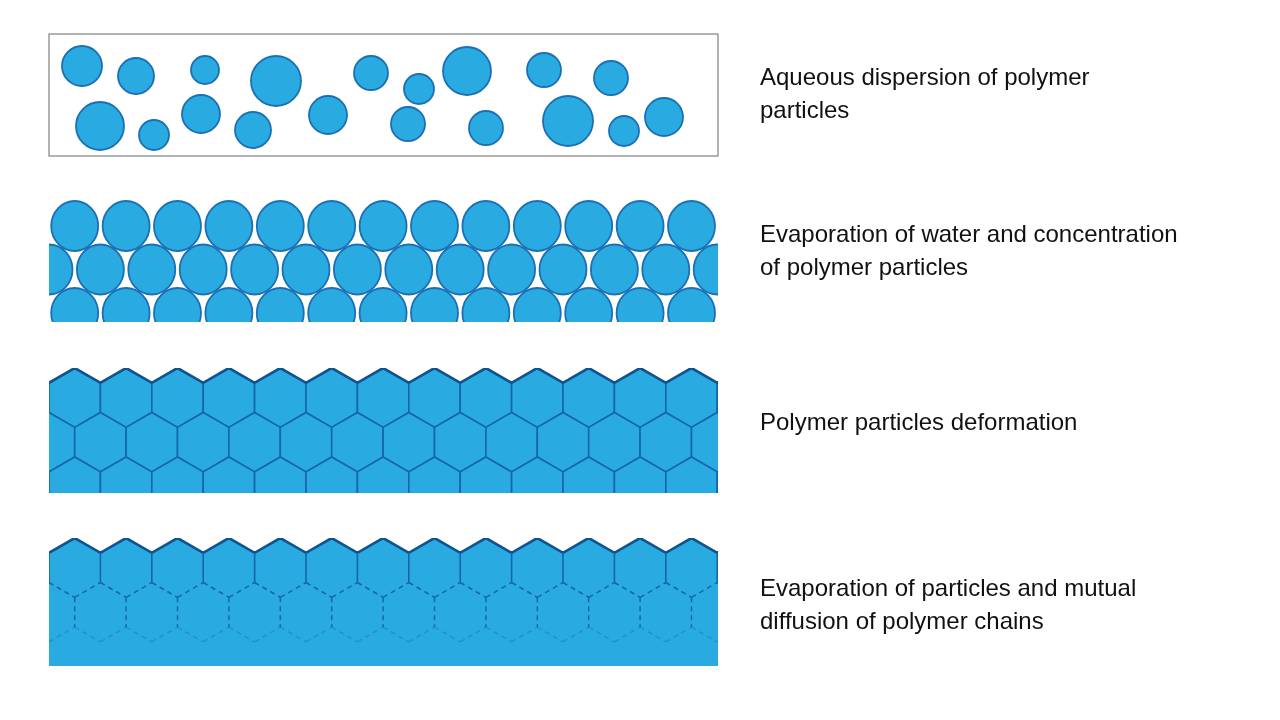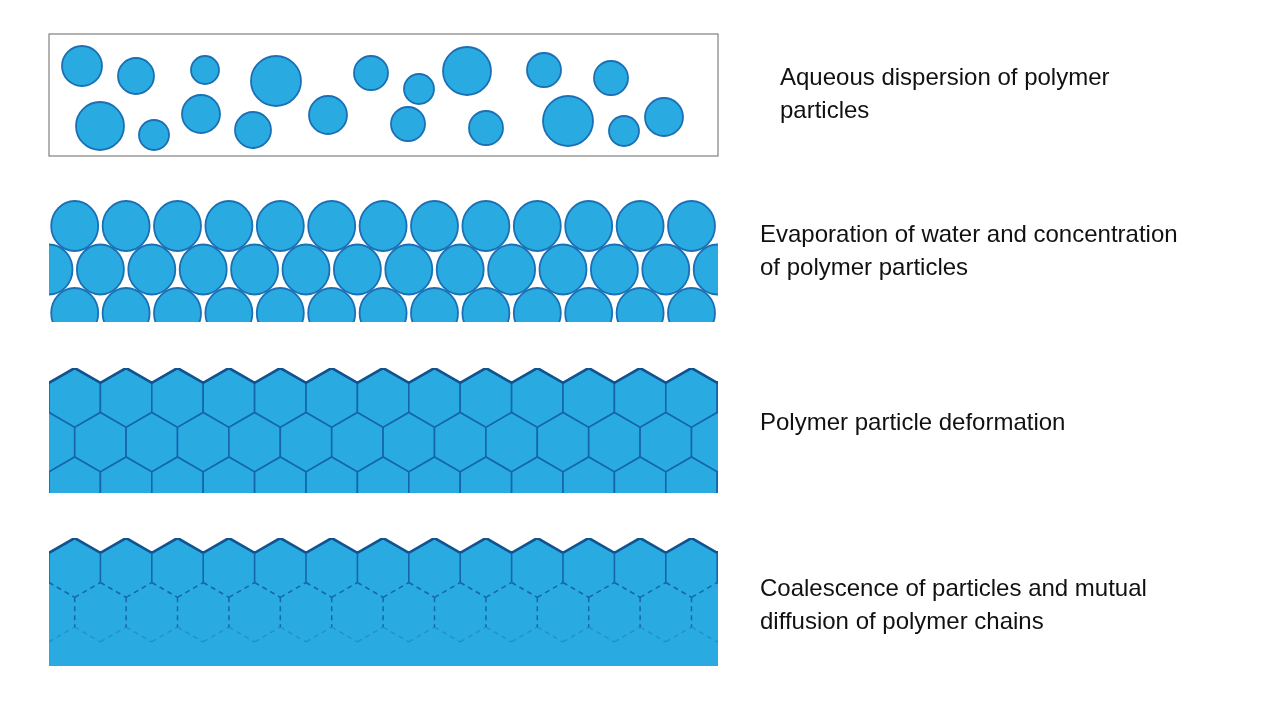--- a/index.html
+++ b/index.html
@@ -7,21 +7,21 @@
     width:1280px;height:720px;overflow:hidden;position:relative;
     background:#ffffff;
     font-family:"Liberation Sans","DejaVu Sans",sans-serif;
   }
   #fig{position:absolute;left:0;top:0;}
   .stage-label{
     position:absolute;left:760px;width:500px;
     font-size:24px;line-height:33px;color:#111111;
     white-space:pre-line;letter-spacing:0;
   }
-  .s1{top:60px;margin-left:20px;}
+  .s1{top:60px;}
   .s2{top:217px;}
   .s3{top:405px;}
   .s4{top:571px;}
 </style>
 </head>
 <body>
 
 <svg id="fig" width="1280" height="720" viewBox="0 0 1280 720">
     <defs>
       <clipPath id="cp2">
@@ -244,15 +244,15 @@
       <line x1="742.9" y1="597.3516076726935" x2="742.9" y2="627.0274115090402" stroke="#1565ae" stroke-width="1.5" stroke-dasharray="5 4"></line>
       <line x1="691.4999999999999" y1="627.0274115090402" x2="717.1999999999999" y2="641.8653134272137" opacity="0.38" stroke="#1565ae" stroke-width="1.5" stroke-dasharray="5 4"></line>
       <line x1="717.1999999999999" y1="641.8653134272137" x2="742.9" y2="627.0274115090402" opacity="0.38" stroke="#1565ae" stroke-width="1.5" stroke-dasharray="5 4"></line>
     </g>
   </svg>
 
 <div class="stage-label s1">Aqueous dispersion of polymer
 particles</div>
 <div class="stage-label s2">Evaporation of water and concentration
 of polymer particles</div>
-<div class="stage-label s3">Polymer particle deformation</div>
-<div class="stage-label s4">Coalescence of particles and mutual
+<div class="stage-label s3">Polymer particles deformation</div>
+<div class="stage-label s4">Evaporation of particles and mutual
 diffusion of polymer chains</div>
 
 </body></html>

